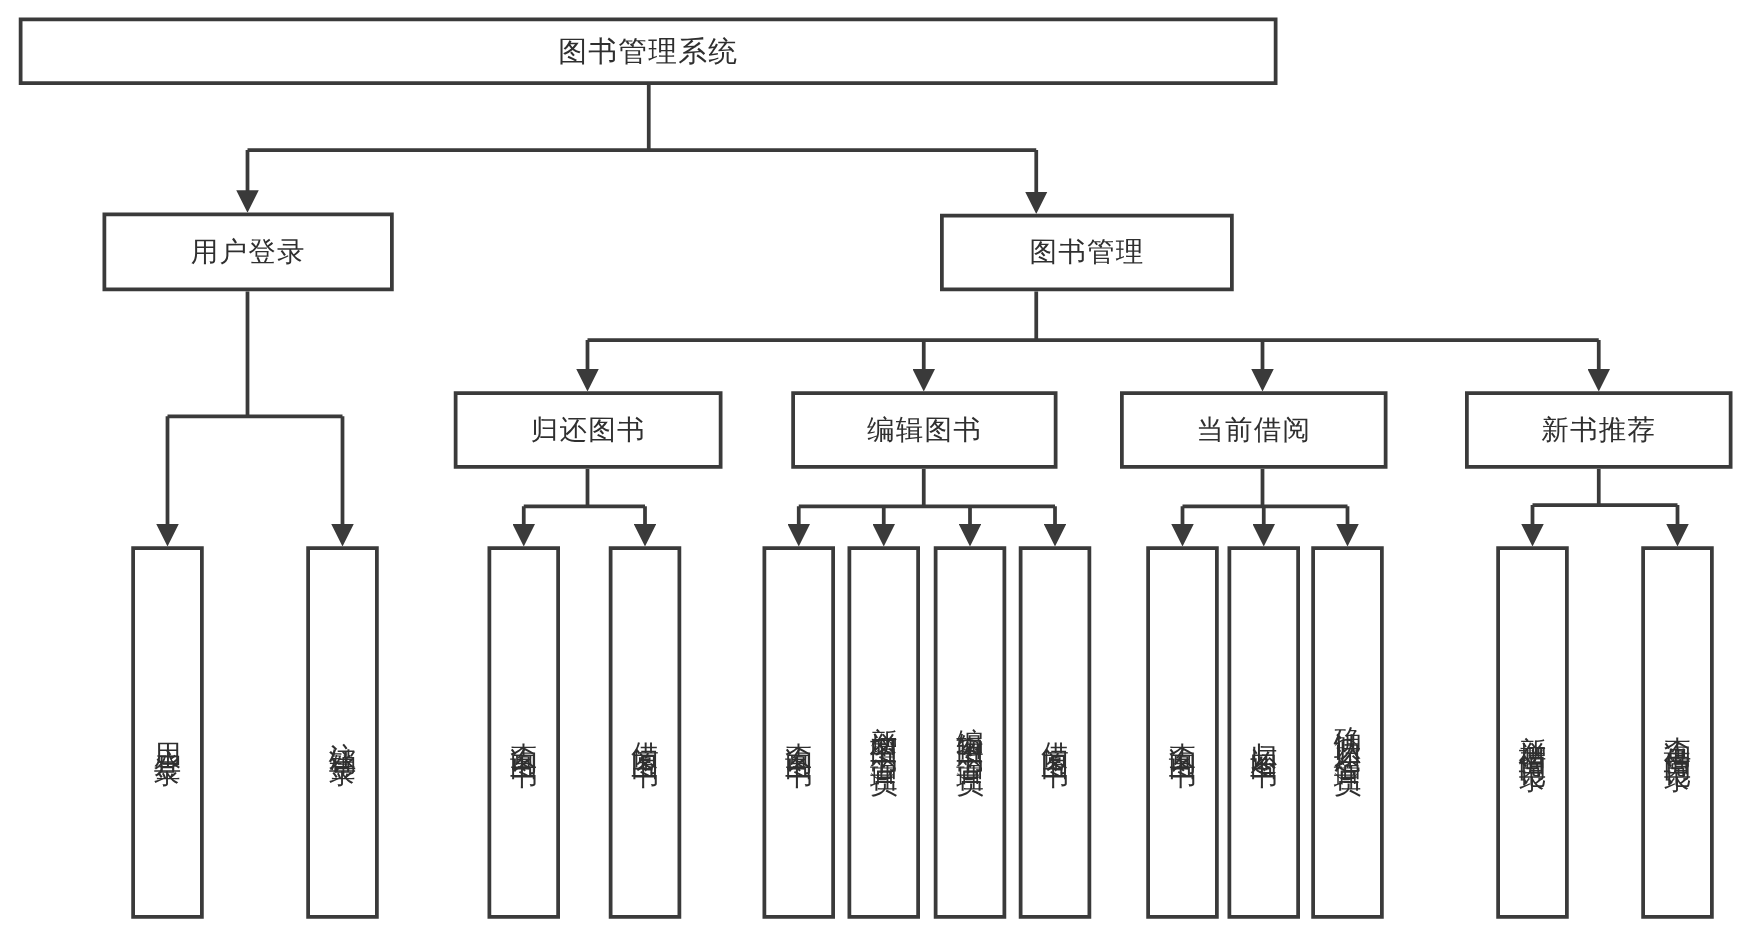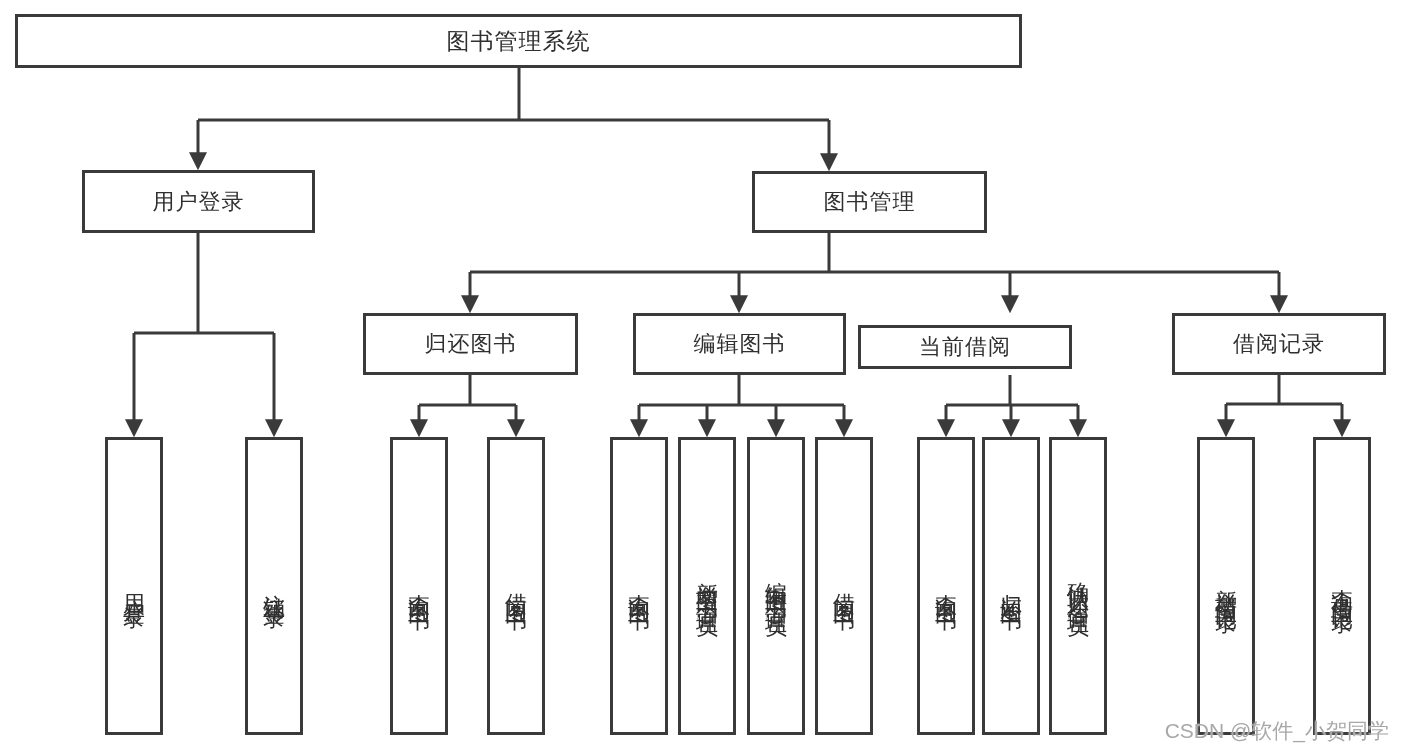--- a/index.html
+++ b/index.html
@@ -48,21 +48,21 @@
     letter-spacing: 1px;
     color: var(--text);
     white-space: nowrap;
   }
   .p-root  { left: 15px;   top: 14px;  width: 1007px; height: 54px; }
   .p-root span { font-size: 23px; }
   .p-login { left: 82px;   top: 170px; width: 233px;  height: 63px; }
   .p-mgmt  { left: 712px;  top: 171px; width: 235px;  height: 62px; margin-left: 40px; }
   .p-rec     { left: 363px;  top: 313px; width: 215px; height: 62px; }
   .p-bor     { left: 633px;  top: 313px; width: 213px; height: 62px; }
-  .p-cur     { left: 858px;  top: 313px; width: 214px; height: 44px; margin-top: 12px; }
+  .p-cur     { left: 896px;  top: 313px; width: 214px; height: 62px; }
   .p-recs    { left: 1172px; top: 313px; width: 214px; height: 62px; }
 
   .leaf {
     position: absolute;
     top: 437px;
     width: 58px;
     height: 298px;
     background: var(--box-bg);
     border: 3px solid var(--line);
     display: flex;
@@ -164,21 +164,21 @@
   <div class="box hbox p-rec">
     <span>归还图书</span>
   </div>
   <div class="box hbox p-bor">
     <span>编辑图书</span>
   </div>
   <div class="box hbox p-cur">
     <span>当前借阅</span>
   </div>
   <div class="box hbox p-recs">
-    <span>借阅记录</span>
+    <span>新书推荐</span>
   </div>
 
   <div class="leaf p-l1">
     <span>用户登录</span>
   </div>
   <div class="leaf p-l2">
     <span>注销登录</span>
   </div>
   <div class="leaf p-l3">
     <span>查询图书</span>
@@ -207,15 +207,14 @@
   <div class="leaf p-l11">
     <span>确认归还（管理员）</span>
   </div>
   <div class="leaf p-l12">
     <span>新增借阅记录</span>
   </div>
   <div class="leaf p-l13">
     <span>查询借阅记录</span>
   </div>
 
-  <div class="watermark">CSDN @软件_小贺同学</div>
 
 </div>
 
 </body></html>

